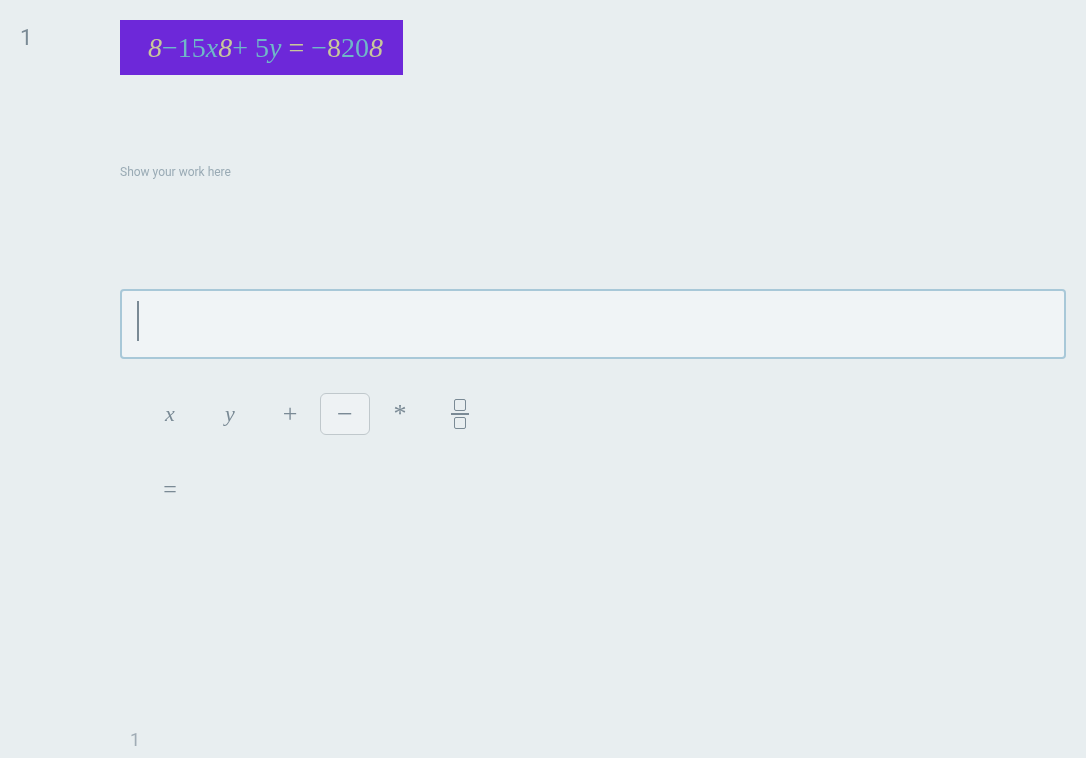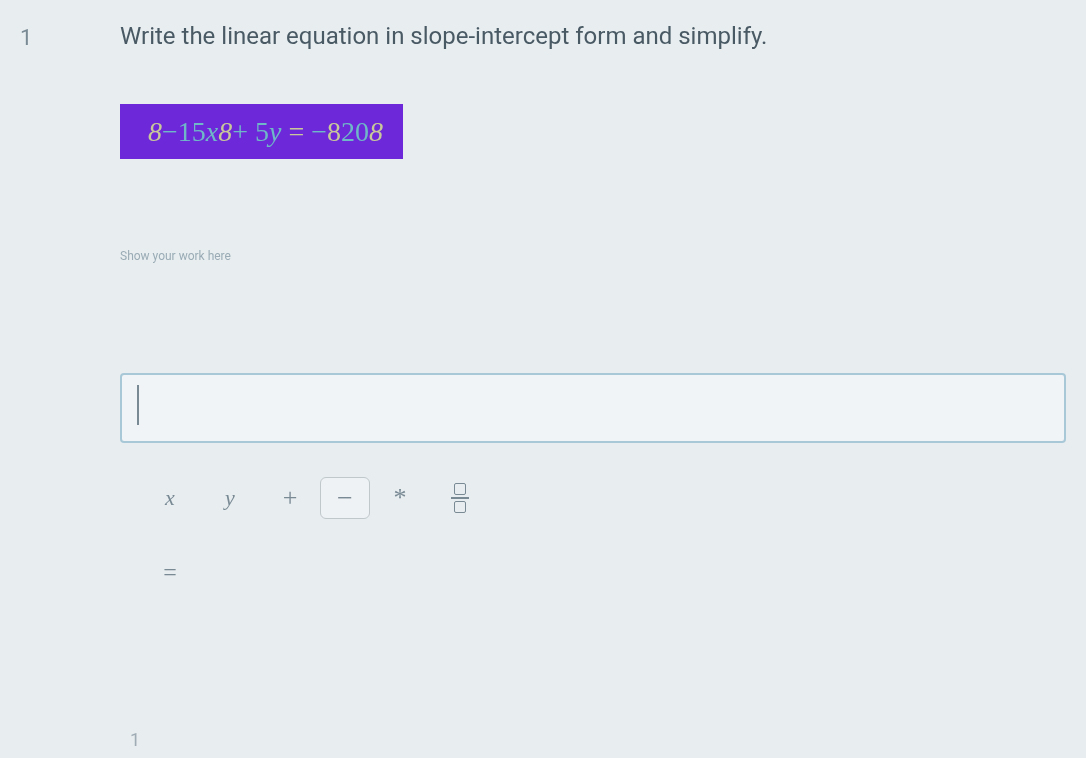--- a/index.html
+++ b/index.html
@@ -156,21 +156,20 @@
       color: #a0acb5;
       font-size: 18px;
     }
   </style>
 </head>
 <body>
 
 <div class="container">
   <div class="question-number">1</div>
   <div class="content">
-    <div class="prompt">Write the linear equation in slope-intercept form and simplify.</div>
 
     <div class="equation">
       <span class="eq-main">
         <span style="color:#c8c89a;font-style:italic;">8</span><span class="minus">−</span><span class="num">15</span><span class="var">x</span><span style="color:#c8c89a;font-style:italic;">8</span><span class="minus">+</span><span class="num"> 5</span><span class="var">y</span> <span style="color:#c8c89a;">=</span> <span class="minus">−</span><span style="color:#c8c89a;">8</span><span class="num">20</span><span style="color:#c8c89a;font-style:italic;">8</span>
       </span>
     </div>
 
     <div class="work-label">Show your work here</div>
 
     <div class="answer-input">

